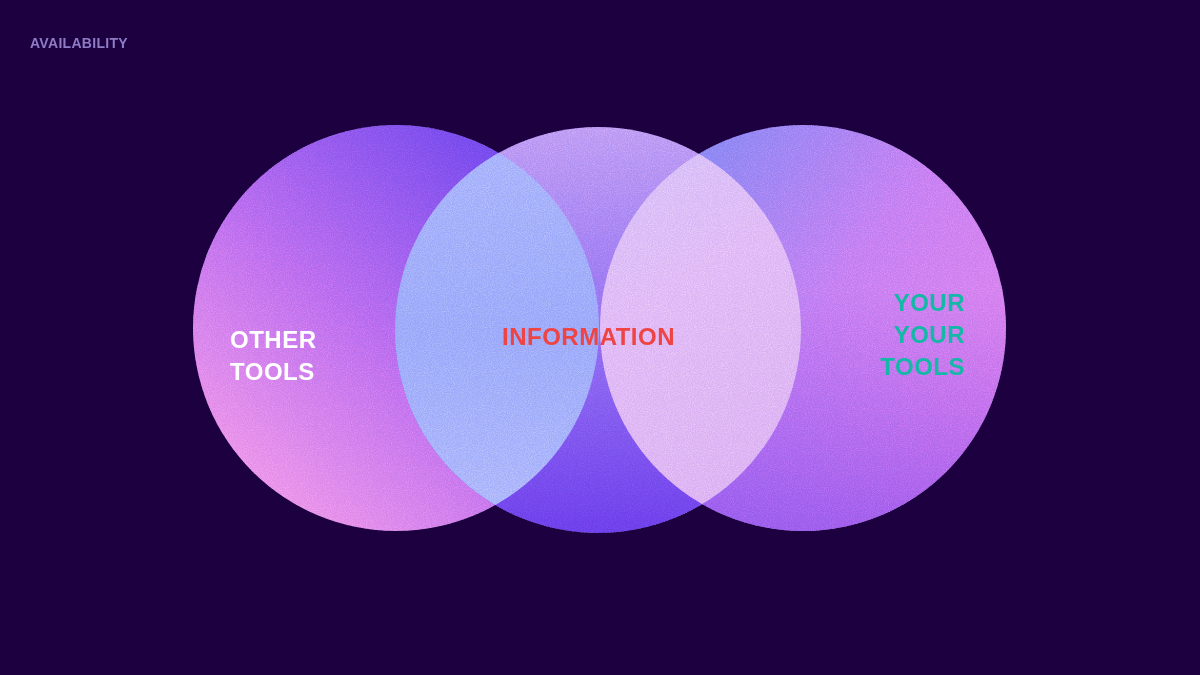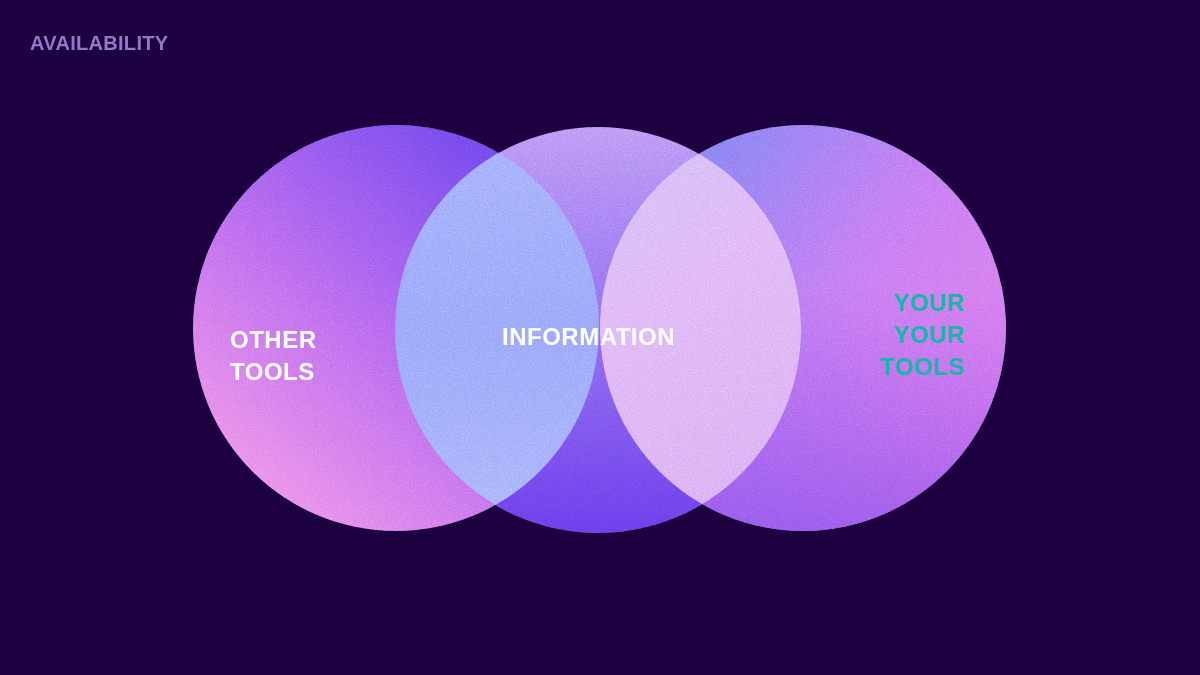--- a/index.html
+++ b/index.html
@@ -4,32 +4,32 @@
 <style>
   html, body { margin: 0; padding: 0; }
   body {
     width: 1200px; height: 675px; overflow: hidden;
     background: #1c0040;
     position: relative;
     font-family: "Liberation Sans", "DejaVu Sans", sans-serif;
   }
   .title {
     position: absolute; left: 30px; top: 29px;
-    color: #8f7cc6; font-weight: bold; font-size: 20px;
+    color: #8f7cc6; font-weight: bold; font-size: 14px;
     line-height: 29px; letter-spacing: 0.3px;
   }
   .title div { white-space: nowrap; }
   svg.venn { position: absolute; left: 0; top: 0; }
   .label {
     position: absolute; font-weight: bold; font-size: 24px;
     line-height: 32px; letter-spacing: 0.5px; white-space: nowrap;
   }
   .label div { display: block; }
   .label-left { left: 230px; top: 304px; color: #ffffff; text-align: left; margin-top: 20px; }
-  .label-center { left: 502px; top: 321px; color: #ffffff; text-align: left; }
+  .label-center { left: 502px; top: 321px; color: #ef4444; text-align: left; }
   .label-right { right: 235px; top: 287px; color: #14b8a6; text-align: right; }
 </style>
 </head>
 <body>
 
 <div class="title">
   <div>AVAILABILITY</div>
 </div>
 
 <svg class="venn" width="1200" height="675" viewBox="0 0 1200 675">

